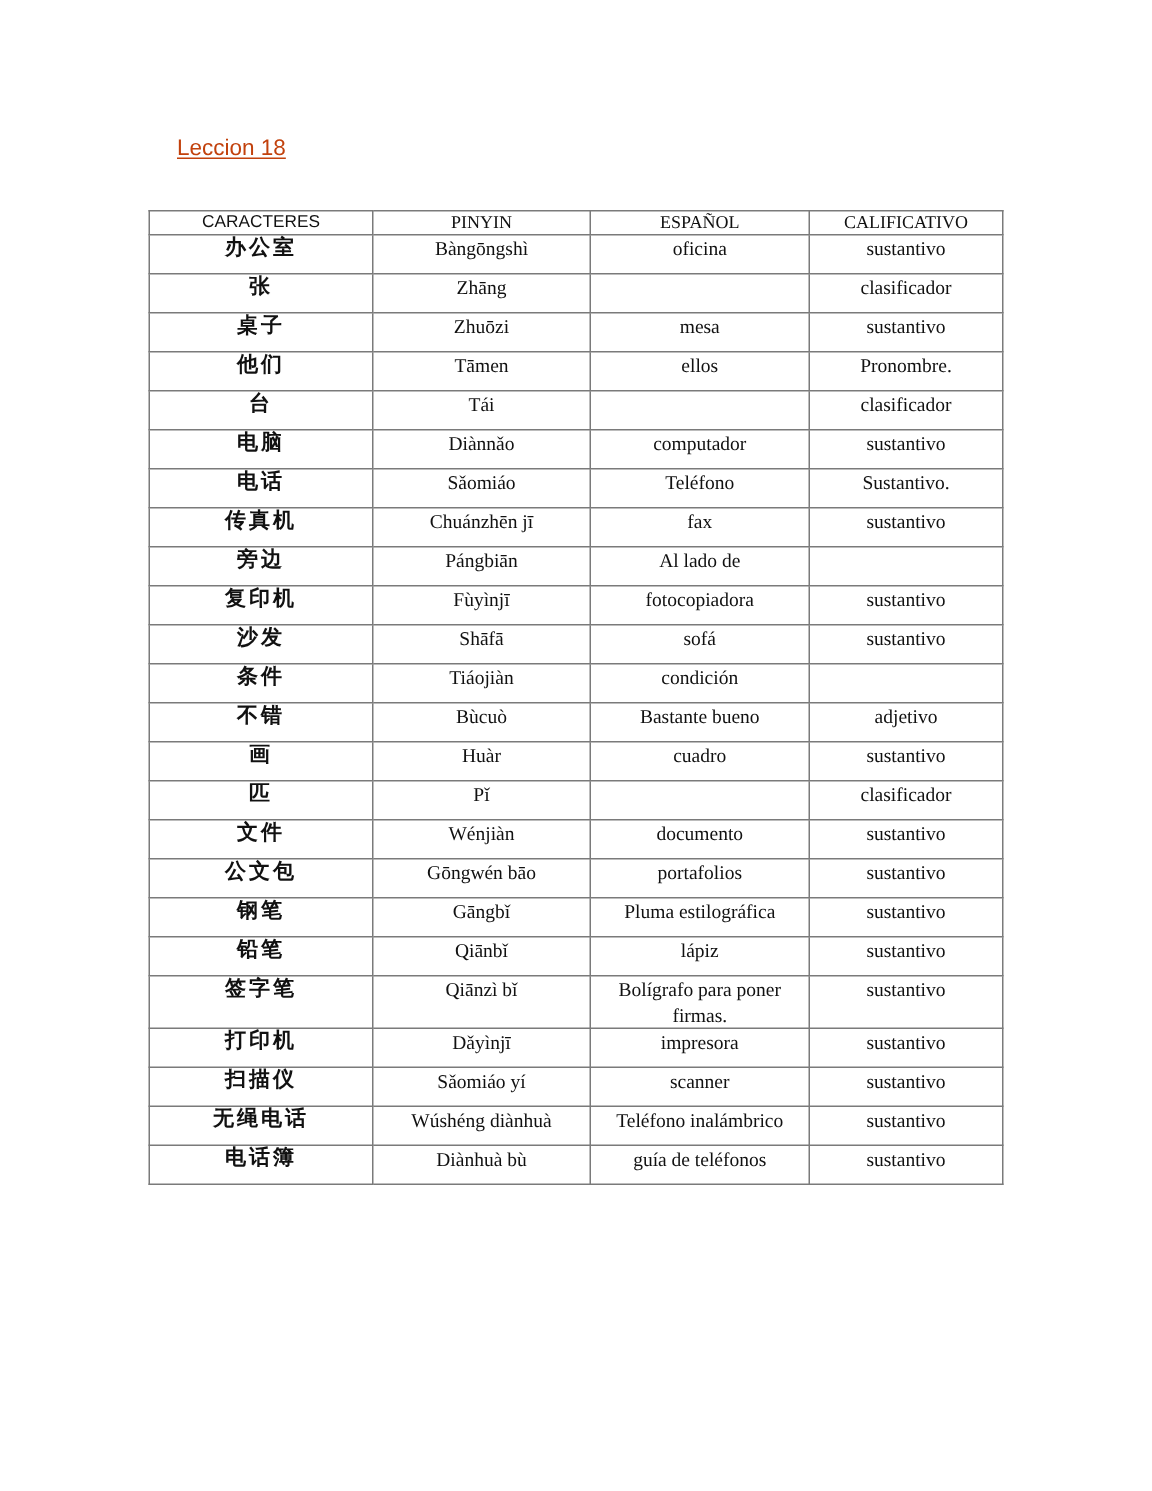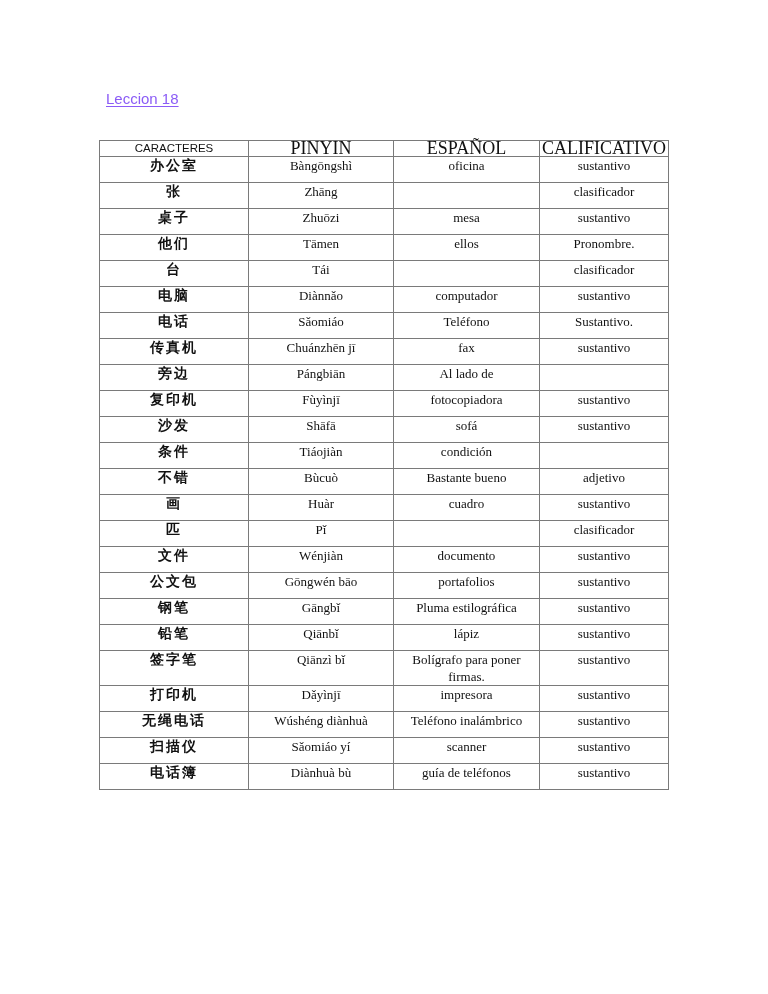--- a/index.html
+++ b/index.html
@@ -1,40 +1,40 @@
 <!DOCTYPE html>
 <html><head>
 <meta charset="utf-8">
 <style>
   html, body { margin: 0; padding: 0; background: #ffffff; }
   body { width: 768px; height: 994px; position: relative; overflow: hidden; }
   .page-title {
-    position: absolute; left: 106px; top: 90px;
+    position: absolute; left: 118px; top: 90px;
     font-family: "Liberation Sans", "DejaVu Sans", sans-serif;
-    font-size: 15px; color: #8b5cf6; text-decoration: underline;
+    font-size: 15px; color: #c2410c; text-decoration: underline;
     text-underline-offset: 2px; margin: 0; font-weight: normal;
   }
   table.vocab {
     position: absolute; left: 99px; top: 140px;
     border-collapse: collapse; table-layout: fixed;
     width: 569px;
     border-radius: 24px;
   }
   table.vocab col.c1 { width: 149px; }
   table.vocab col.c2 { width: 145px; }
   table.vocab col.c3 { width: 146px; }
   table.vocab col.c4 { width: 129px; }
   table.vocab th, table.vocab td {
     border: 1px solid #7a7a7a;
     padding: 0 2px; text-align: center; vertical-align: top;
     color: #111;
   }
   table.vocab th {
     height: 15px; font-weight: normal; line-height: 15px;
-    font-family: "Liberation Serif", "DejaVu Serif", serif; font-size: 18px;
+    font-family: "Liberation Serif", "DejaVu Serif", serif; font-size: 12px;
   }
   table.vocab th.caract { font-family: "Liberation Sans", "DejaVu Sans", sans-serif; font-size: 11.5px; }
   table.vocab td { height: 25px; line-height: 17px; }
   table.vocab tr.tall td { height: 32px; }
   td.hanzi {
     font-family: "DejaVu Sans", sans-serif; font-weight: bold;
     font-size: 14px; line-height: 24px; letter-spacing: 2px;
   }
   td.latin {
     font-family: "Liberation Serif", "DejaVu Serif", serif; font-size: 13px;
@@ -182,29 +182,29 @@
         <td class="latin">Bolígrafo para poner firmas.</td>
         <td class="latin">sustantivo</td>
       </tr>
       <tr>
         <td class="hanzi">打印机</td>
         <td class="latin">Dǎyìnjī</td>
         <td class="latin">impresora</td>
         <td class="latin">sustantivo</td>
       </tr>
       <tr>
+        <td class="hanzi">扫描仪</td>
+        <td class="latin">Sǎomiáo yí</td>
+        <td class="latin">scanner</td>
+        <td class="latin">sustantivo</td>
+      </tr>
+      <tr>
         <td class="hanzi">无绳电话</td>
         <td class="latin">Wúshéng diànhuà</td>
         <td class="latin">Teléfono inalámbrico</td>
-        <td class="latin">sustantivo</td>
-      </tr>
-      <tr>
-        <td class="hanzi">扫描仪</td>
-        <td class="latin">Sǎomiáo yí</td>
-        <td class="latin">scanner</td>
         <td class="latin">sustantivo</td>
       </tr>
       <tr>
         <td class="hanzi">电话簿</td>
         <td class="latin">Diànhuà bù</td>
         <td class="latin">guía de teléfonos</td>
         <td class="latin">sustantivo</td>
       </tr>
     </tbody>
 </table>

